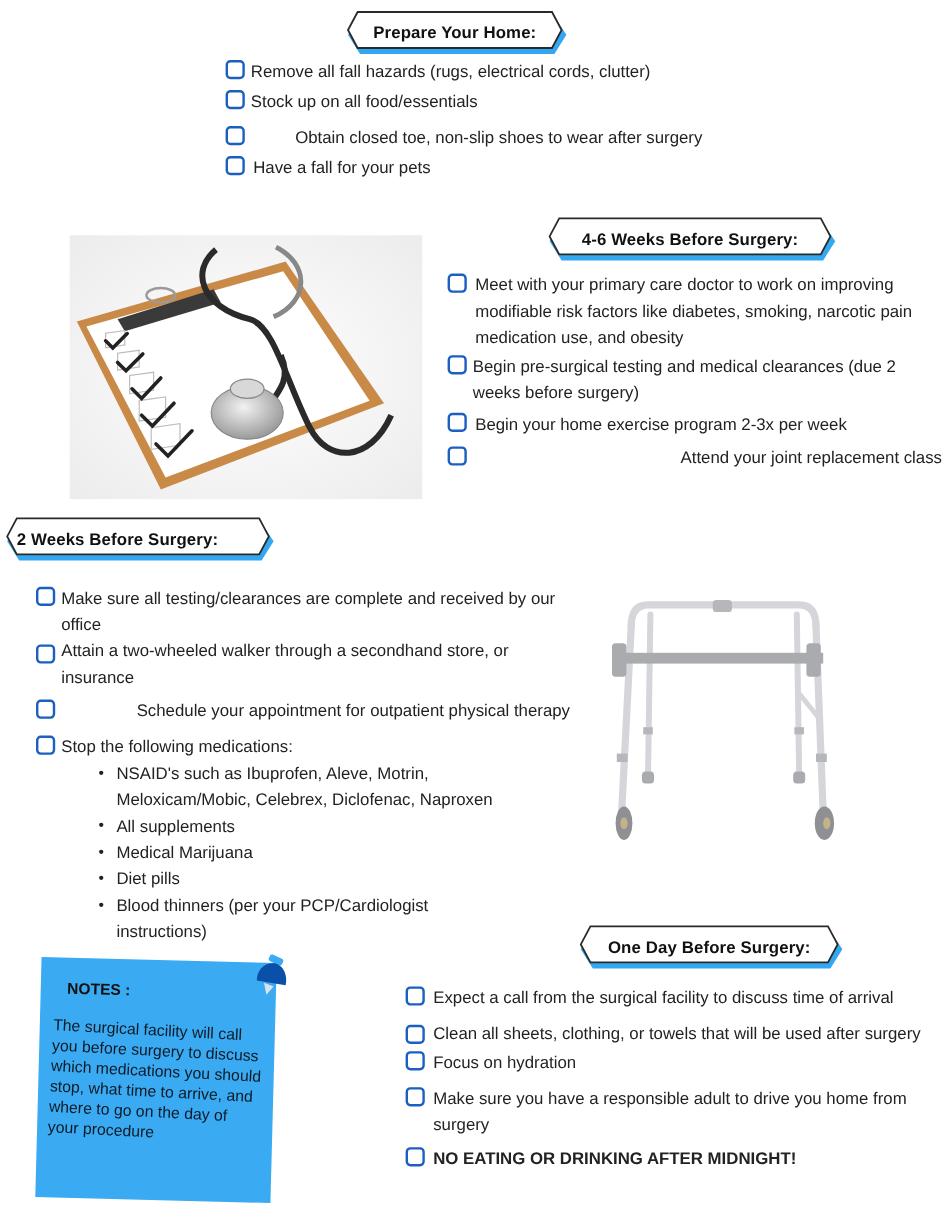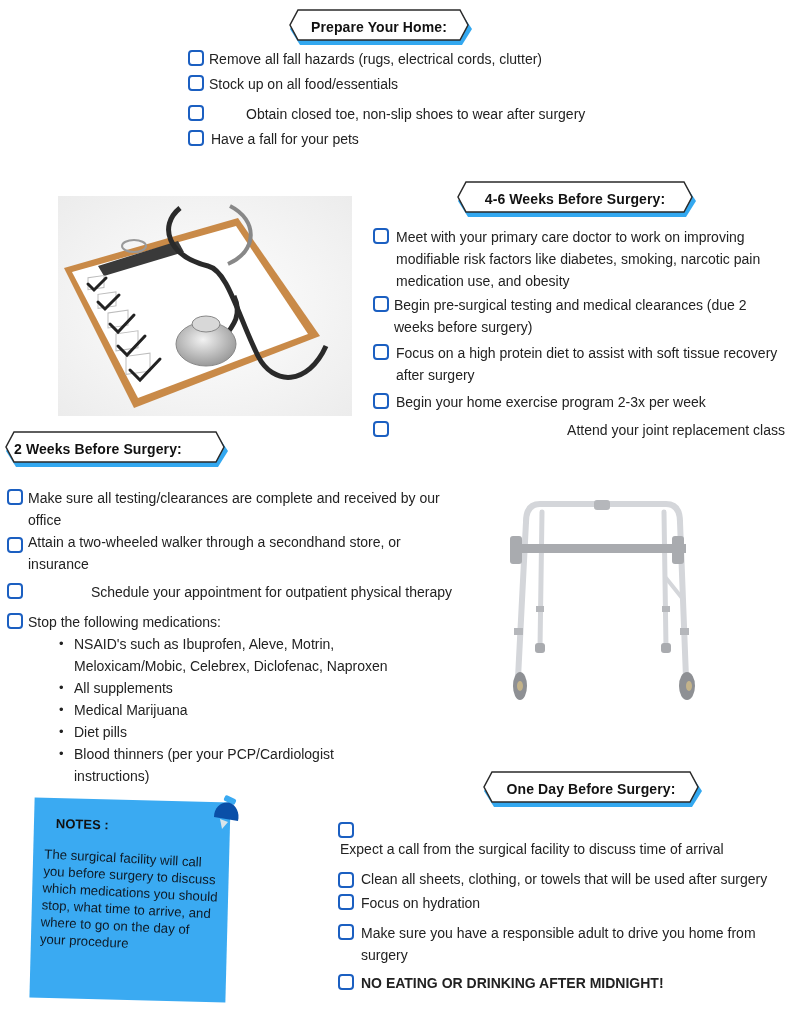--- a/index.html
+++ b/index.html
@@ -111,43 +111,39 @@
 
 <ul class="cb-list" style="left:373px; top:226px; width:412px;">
   <li class="cb-item" style="margin-bottom:2px;">
     <span class="cb"></span>
     <span class="cb-text" style="padding-left:2px;">Meet with your primary care doctor to work on improving modifiable risk factors like diabetes, smoking, narcotic pain medication use, and obesity</span>
   </li>
   <li class="cb-item" style="margin-bottom:4px;">
     <span class="cb"></span>
     <span class="cb-text">Begin pre-surgical testing and medical clearances (due 2 weeks before surgery)</span>
   </li>
-  <li class="cb-item" style="margin-bottom:5px;">
-    <span class="cb"></span>
-    <span class="cb-text" style="padding-left:2px;">Focus on a high protein diet to assist with soft tissue recovery after surgery</span>
-  </li>
   <li class="cb-item" style="margin-bottom:6px;">
     <span class="cb"></span>
     <span class="cb-text" style="padding-left:2px;">Begin your home exercise program 2-3x per week</span>
   </li>
   <li class="cb-item">
     <span class="cb"></span>
     <span class="cb-text" style="padding-left:2px;text-align:right;">Attend your joint replacement class</span>
   </li>
 </ul>
 
 <div class="banner" style="left:4px; top:430px; width:222px;">
   <svg viewBox="0 0 222 34" preserveAspectRatio="none">
     <polygon points="12,6 214,6 224,21 214,37 12,37 2,21" fill="#33a8f0"></polygon>
     <polygon points="10,2 212,2 220,17 212,32 10,32 2,17" fill="#ffffff" stroke="#2a2a2a" stroke-width="1.5"></polygon>
   </svg>
   <div class="btxt" style="justify-content:flex-start; padding-left:10px;">2 Weeks Before Surgery:</div>
 </div>
 
-<ul class="cb-list" style="left:7px; top:487px; width:445px;">
+<ul class="cb-list" style="left:30px; top:487px; width:445px;">
   <li class="cb-item" style="margin-bottom:0;">
     <span class="cb"></span>
     <span class="cb-text">Make sure all testing/clearances are complete and received by our office</span>
   </li>
   <li class="cb-item" style="margin-bottom:6px;">
     <span class="cb" style="margin-top:6px;"></span>
     <span class="cb-text" style="width:420px;">Attain a two-wheeled walker through a secondhand store, or insurance</span>
   </li>
   <li class="cb-item" style="margin-bottom:8px;text-align:right;">
     <span class="cb"></span>
@@ -206,21 +202,21 @@
 
 <div class="banner" style="left:482px; top:770px; width:218px;">
   <svg viewBox="0 0 218 34" preserveAspectRatio="none">
     <polygon points="12,6 210,6 220,21 210,37 12,37 2,21" fill="#33a8f0"></polygon>
     <polygon points="10,2 208,2 216,17 208,32 10,32 2,17" fill="#ffffff" stroke="#2a2a2a" stroke-width="1.5"></polygon>
   </svg>
   <div class="btxt">One Day Before Surgery:</div>
 </div>
 
 <ul class="cb-list" style="left:338px; top:820px; width:450px;">
-  <li class="cb-item" style="margin-bottom:8px;flex-direction:column;">
+  <li class="cb-item" style="margin-bottom:8px;">
     <span class="cb"></span>
     <span class="cb-text" style="padding-left:2px;">Expect a call from the surgical facility to discuss time of arrival</span>
   </li>
   <li class="cb-item" style="margin-bottom:2px;">
     <span class="cb" style="margin-top:4px;"></span>
     <span class="cb-text" style="padding-left:2px; max-width:410px;">Clean all sheets, clothing, or towels that will be used after surgery</span>
   </li>
   <li class="cb-item" style="margin-bottom:8px;">
     <span class="cb"></span>
     <span class="cb-text" style="padding-left:2px;">Focus on hydration</span>

